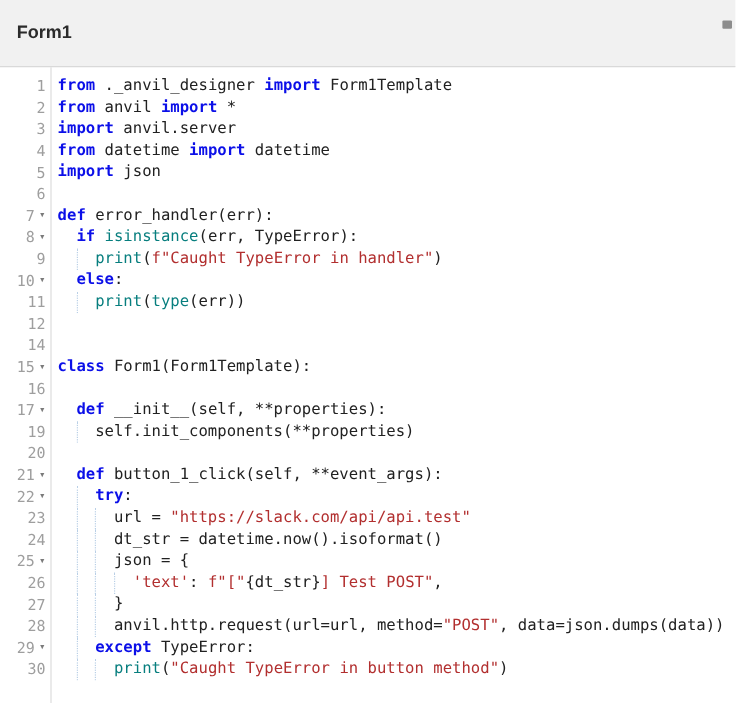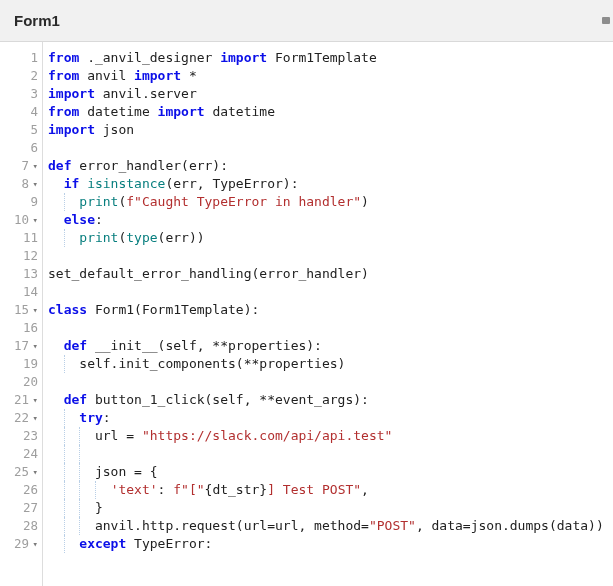--- a/index.html
+++ b/index.html
@@ -2,21 +2,21 @@
 <html style="--keyword: #0b0fe8; --builtin: #077e7e; --string: #b22f2f; --comment: #a87e52; --text: #212121; --line_number: #9e9e9e; --indent_guide: #b9cfe6; --header_bg: #f1f1f1; --header_border: #d9d9d9; --gutter_border: #dddddd; --fold_arrow: #7a7a7a; --handle: #8d8d8d;"><head>
 <meta charset="utf-8">
 <style>
   html,body{margin:0;padding:0;}
   body{
     width:613px;height:586px;overflow:hidden;background:#ffffff;
     font-family:"DejaVu Sans Mono",monospace;
     position:relative;
   }
   .panel-header{
-    box-sizing:border-box;height:42px;
+    box-sizing:border-box;height:56px;
     background:var(--header_bg);
     border-bottom:1px solid var(--header_border);
     display:flex;align-items:center;
     padding-left:14px;position:relative;
   }
   .panel-title{
     font-family:"Liberation Sans",sans-serif;
     font-weight:bold;font-size:15px;color:#2b2b2b;
   }
   .header-handle{
@@ -133,26 +133,20 @@
         <div class="code"><span class="guide" style="left: 21.64px;"></span><span>    </span><span class="bi">print</span><span>(</span><span class="bi">type</span><span>(err))</span></div>
       </div>
       <div class="line">
         <div class="gutter">
           <span class="lnum">12</span>
         </div>
         <div class="code"></div>
       </div>
       <div class="line">
         <div class="gutter">
-          <span class="lnum">13</span>
-        </div>
-        <div class="code"><span>set_default_error_handling(error_handler)</span></div>
-      </div>
-      <div class="line">
-        <div class="gutter">
           <span class="lnum">14</span>
         </div>
         <div class="code"></div>
       </div>
       <div class="line">
         <div class="gutter">
           <span class="lnum">15</span>
           <span class="fold">▾</span>
         </div>
         <div class="code"><span class="kw">class</span><span> Form1(Form1Template):</span></div>
@@ -199,21 +193,21 @@
       <div class="line">
         <div class="gutter">
           <span class="lnum">23</span>
         </div>
         <div class="code"><span class="guide" style="left: 21.64px;"></span><span class="guide" style="left: 37.28px;"></span><span>      url = </span><span class="str">"https://slack.com/api/api.test"</span></div>
       </div>
       <div class="line">
         <div class="gutter">
           <span class="lnum">24</span>
         </div>
-        <div class="code"><span class="guide" style="left: 21.64px;"></span><span class="guide" style="left: 37.28px;"></span></div>
+        <div class="code"><span class="guide" style="left: 21.64px;"></span><span class="guide" style="left: 37.28px;"></span><span>      dt_str = datetime.now().isoformat()</span></div>
       </div>
       <div class="line">
         <div class="gutter">
           <span class="lnum">25</span>
           <span class="fold">▾</span>
         </div>
         <div class="code"><span class="guide" style="left: 21.64px;"></span><span class="guide" style="left: 37.28px;"></span><span>      json = {</span></div>
       </div>
       <div class="line">
         <div class="gutter">
@@ -232,15 +226,21 @@
           <span class="lnum">28</span>
         </div>
         <div class="code"><span class="guide" style="left: 21.64px;"></span><span class="guide" style="left: 37.28px;"></span><span>      anvil.http.request(url=url, method=</span><span class="str">"POST"</span><span>, data=json.dumps(data))</span></div>
       </div>
       <div class="line">
         <div class="gutter">
           <span class="lnum">29</span>
           <span class="fold">▾</span>
         </div>
         <div class="code"><span class="guide" style="left: 21.64px;"></span><span>    </span><span class="kw">except</span><span> TypeError:</span></div>
+      </div>
+      <div class="line">
+        <div class="gutter">
+          <span class="lnum">30</span>
+        </div>
+        <div class="code"><span class="guide" style="left: 21.64px;"></span><span class="guide" style="left: 37.28px;"></span><span>      </span><span class="bi">print</span><span>(</span><span class="str">"Caught TypeError in button method"</span><span>)</span></div>
       </div>
     </div>
 </div>
 
 </body></html>

